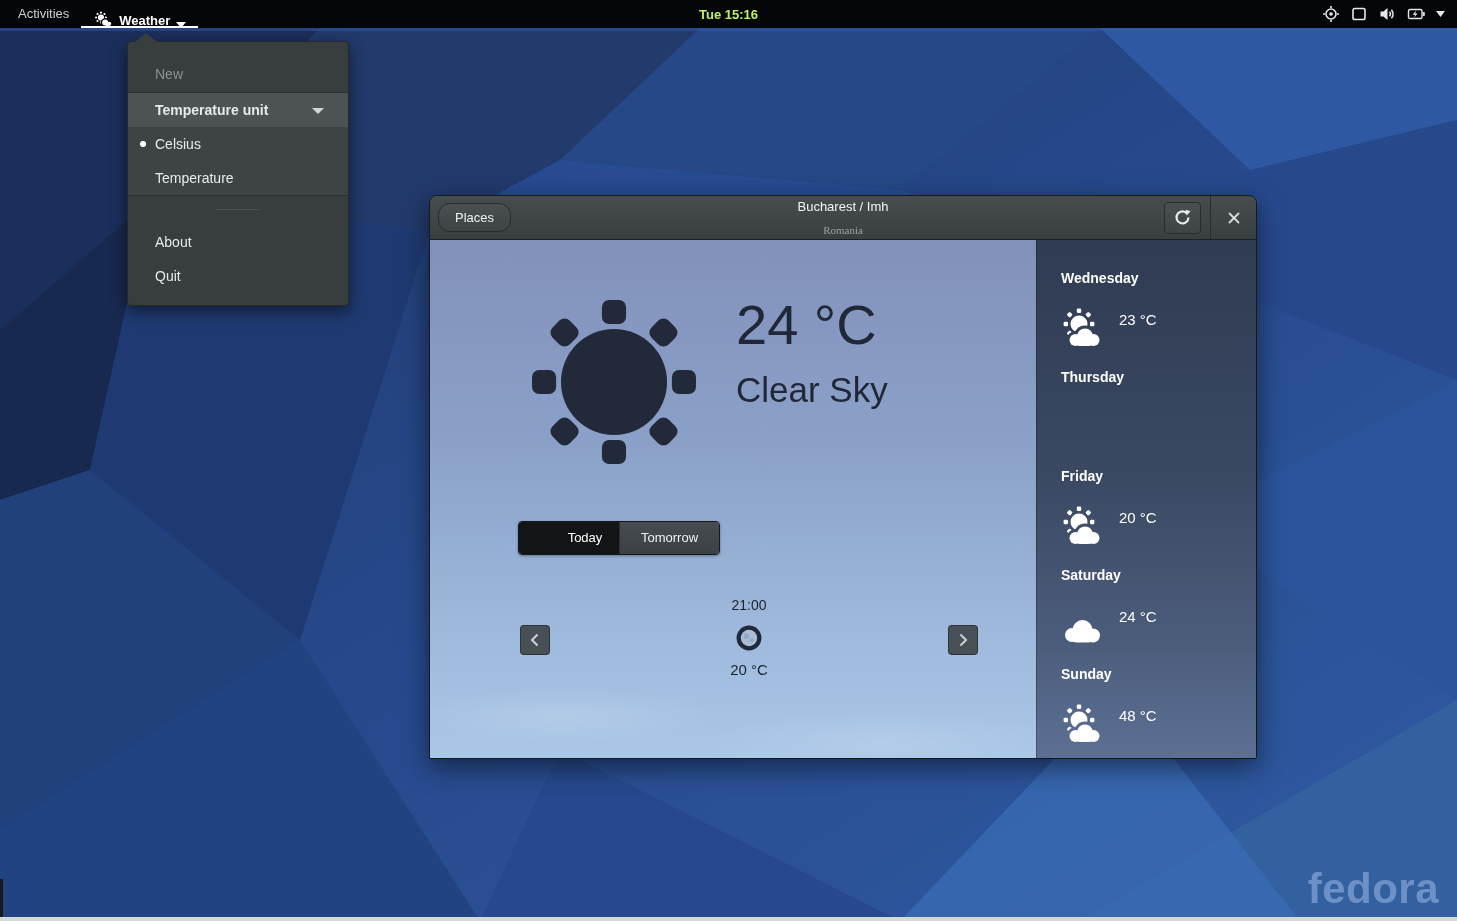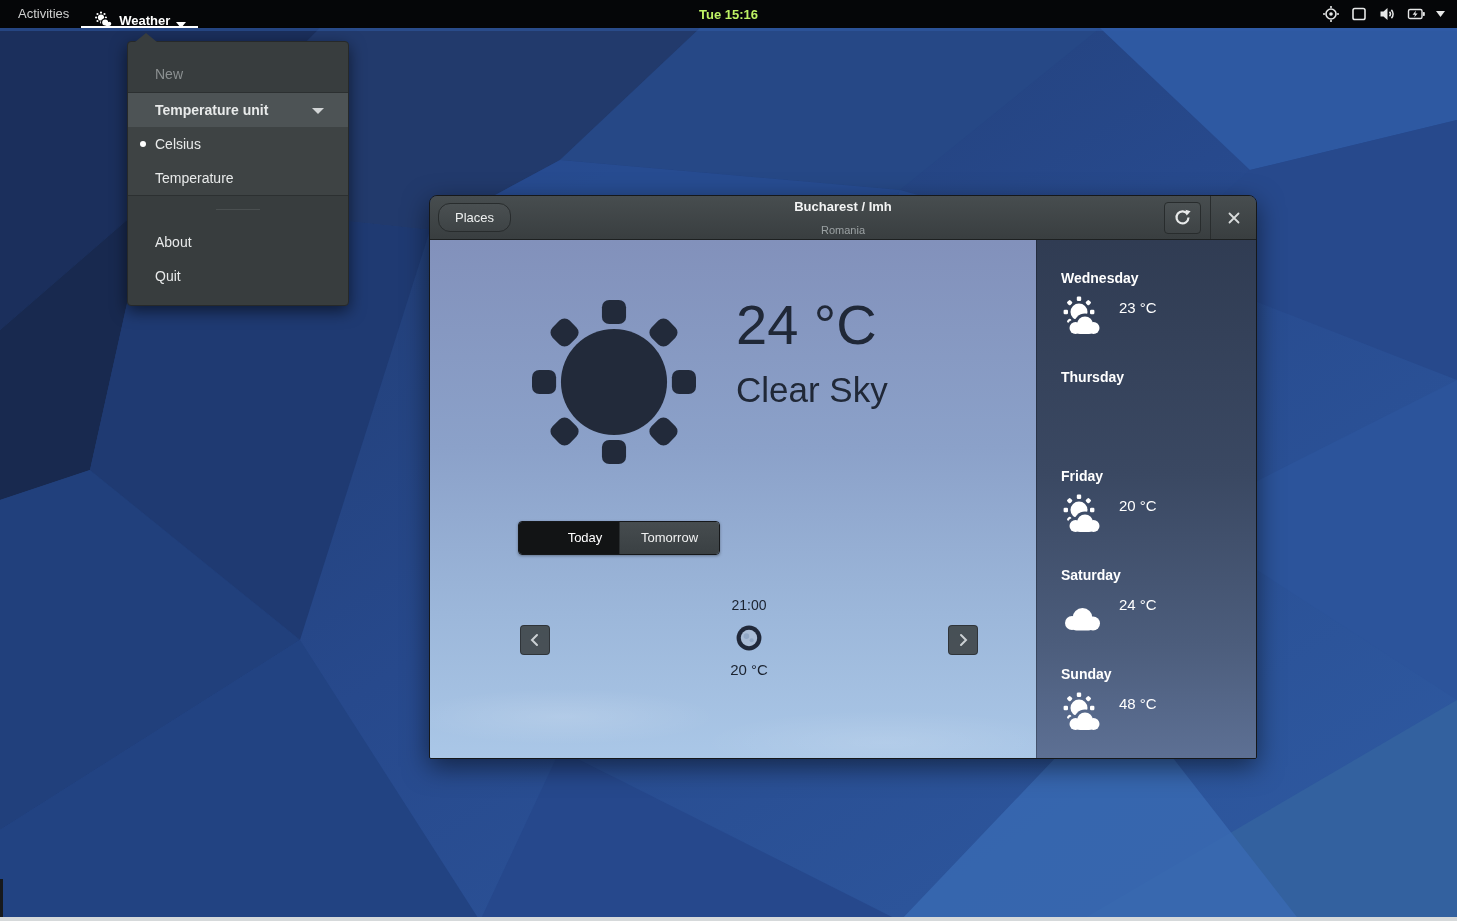--- a/index.html
+++ b/index.html
@@ -46,22 +46,22 @@
 
   
   .window { position:absolute; left:429px; top:195px; width:828px; height:564px;
     border-radius:8px 8px 2px 2px; overflow:hidden; border:1px solid #16181a;
     box-shadow:0 8px 26px rgba(0,0,0,.5); z-index:40; }
   .win-header { height:44px; background:linear-gradient(#474d4f,#393e40);
     border-bottom:1px solid #1d2021; display:flex; align-items:center; position:relative; padding-left:8px; }
   .places-btn { padding:6px 16px; background:linear-gradient(#4a5052,#3e4345); border:1px solid #282c2d;
     border-radius:12px; color:#eef0f0; font-size:13px; cursor:default; }
   .win-title { position:absolute; left:50%; transform:translateX(-50%); text-align:center; }
-  .win-title .t { font-size:13px; font-weight:700; color:#f3f4f4; }
-  .win-title .s { font-size:11px; color:#9ba1a3; margin-top:10px; }
+  .win-title .t { font-size:13px; font-weight:400; color:#f3f4f4; }
+  .win-title .s { font-size:11px; color:#9ba1a3; margin-top:10px;font-family:Liberation Serif, serif; }
   .win-actions { margin-left:auto; display:flex; align-items:center; height:100%; }
   .refresh-btn { width:37px; height:32px; background:linear-gradient(#4a5052,#3e4345);
     border:1px solid #282c2d; border-radius:4px; display:flex; align-items:center; justify-content:center; }
   .vsep { width:1px; align-self:stretch; background:#292d2e; margin-left:9px; }
   .close-btn { width:45px; height:100%; background:transparent; border:none;
     display:flex; align-items:center; justify-content:center; }
 
   .win-body { display:flex; height:518px; }
   .main-pane { width:606px; position:relative;
     background:linear-gradient(180deg,#8291bb 0%,#8ba1c9 40%,#9cb7da 72%,#aac7e7 100%); }
@@ -86,21 +86,21 @@
   .nav-prev { left:90px; } .nav-next { left:518px; }
   .hour-item { position:absolute; left:259px; top:357px; width:120px; text-align:center; color:#1b2330; }
   .hour-time { font-size:14px; }
   .hour-icon { margin:11px auto 0; display:block; }
   .hour-temp { font-size:15px; margin-top:9px; }
 
   .sidebar { width:220px; background:linear-gradient(180deg,#303c53 0%,#3a4862 45%,#4c5d7c 78%,#5d7094 100%);
     padding:28px 0 0 24px; border-left:1px solid rgba(0,0,0,.25); }
   .day-row { height:99px; color:#fff; }
   .day-name { font-size:14px; font-weight:700; padding-top:2px; }
-  .day-main { display:flex; align-items:flex-start; margin-top:8px;text-align:center; }
+  .day-main { display:flex; align-items:flex-start; margin-top:20px;text-align:center; }
   .day-icon { width:48px; height:48px; margin-left:-2px; flex:none; }
   .day-temp { font-size:15px; margin:5px 0 0 12px; }
 
   .svgdefs { position:absolute; width:0; height:0; overflow:hidden; }
 </style>
 </head>
 <body>
 
 <svg class="svgdefs" xmlns="http://www.w3.org/2000/svg" aria-hidden="true">
   <defs>
@@ -167,20 +167,21 @@
     <polygon points="1457,380 1457,700 1180,520" fill="#2c549b"></polygon>
     <polygon points="1457,700 1457,921 1080,921" fill="#33619f"></polygon>
     <polygon points="900,921 1120,690 1300,921" fill="#3a6ab3" opacity=".8"></polygon>
     <polygon points="480,921 560,750 900,921" fill="#26488c"></polygon>
     <polygon points="150,200 430,230 300,640 90,470" fill="#1f3a72"></polygon>
     <polygon points="560,160 900,190 760,480 430,230" fill="#284e94" opacity=".85"></polygon>
     <polygon points="900,190 1150,260 1180,520 760,480" fill="#2a5097" opacity=".8"></polygon>
     <rect x="0" y="28" width="1457" height="3" fill="#2f5ca8" opacity=".5"></rect>
   </svg>
 
+  <div class="fedora-logo">fedora</div>
   <div class="bottom-strip"></div>
   <div class="corner-tick"></div>
 
   <div class="topbar">
     <span class="activities">Activities</span>
 
     <div class="appmenu">
       <svg width="20" height="17" viewBox="0 0 20 17">
         <g fill="#fff">
           <circle cx="8" cy="6.5" r="3.1"></circle>

